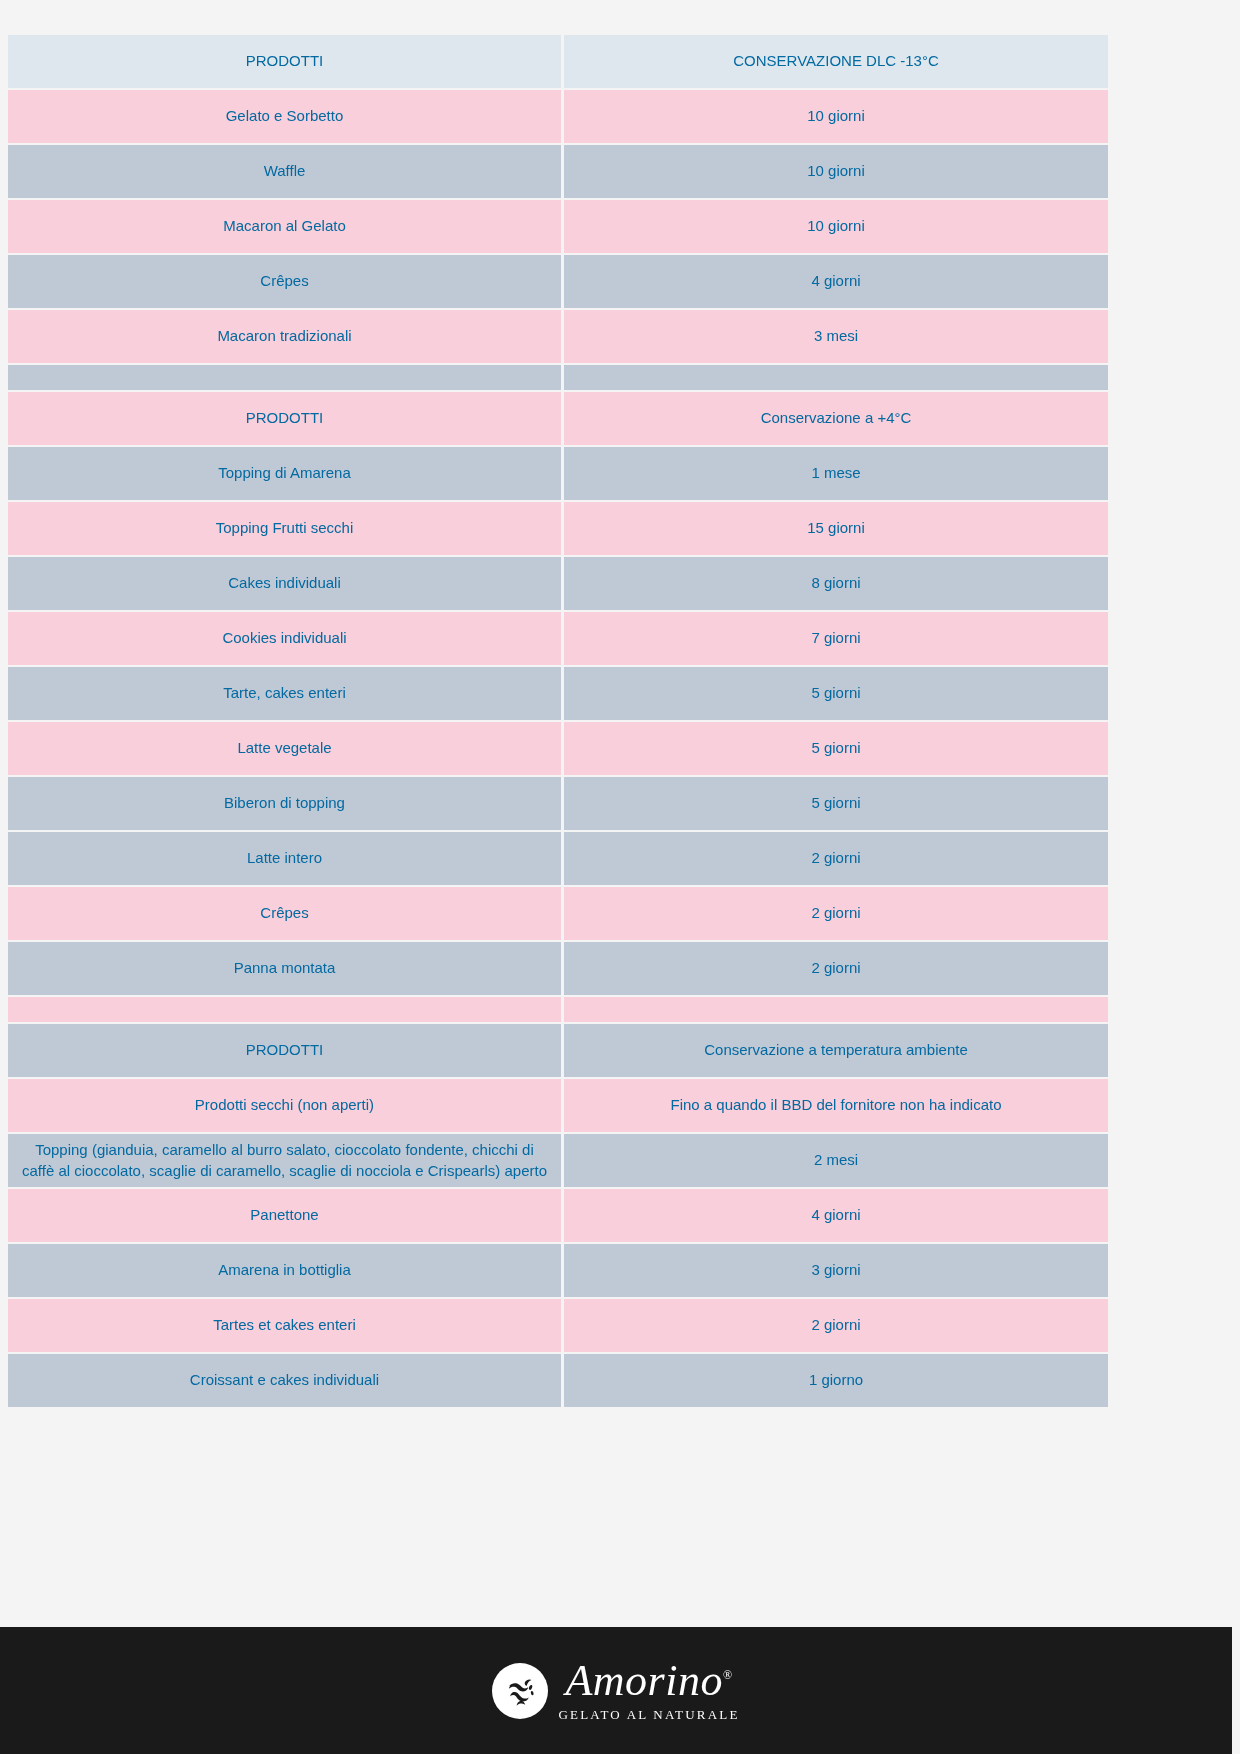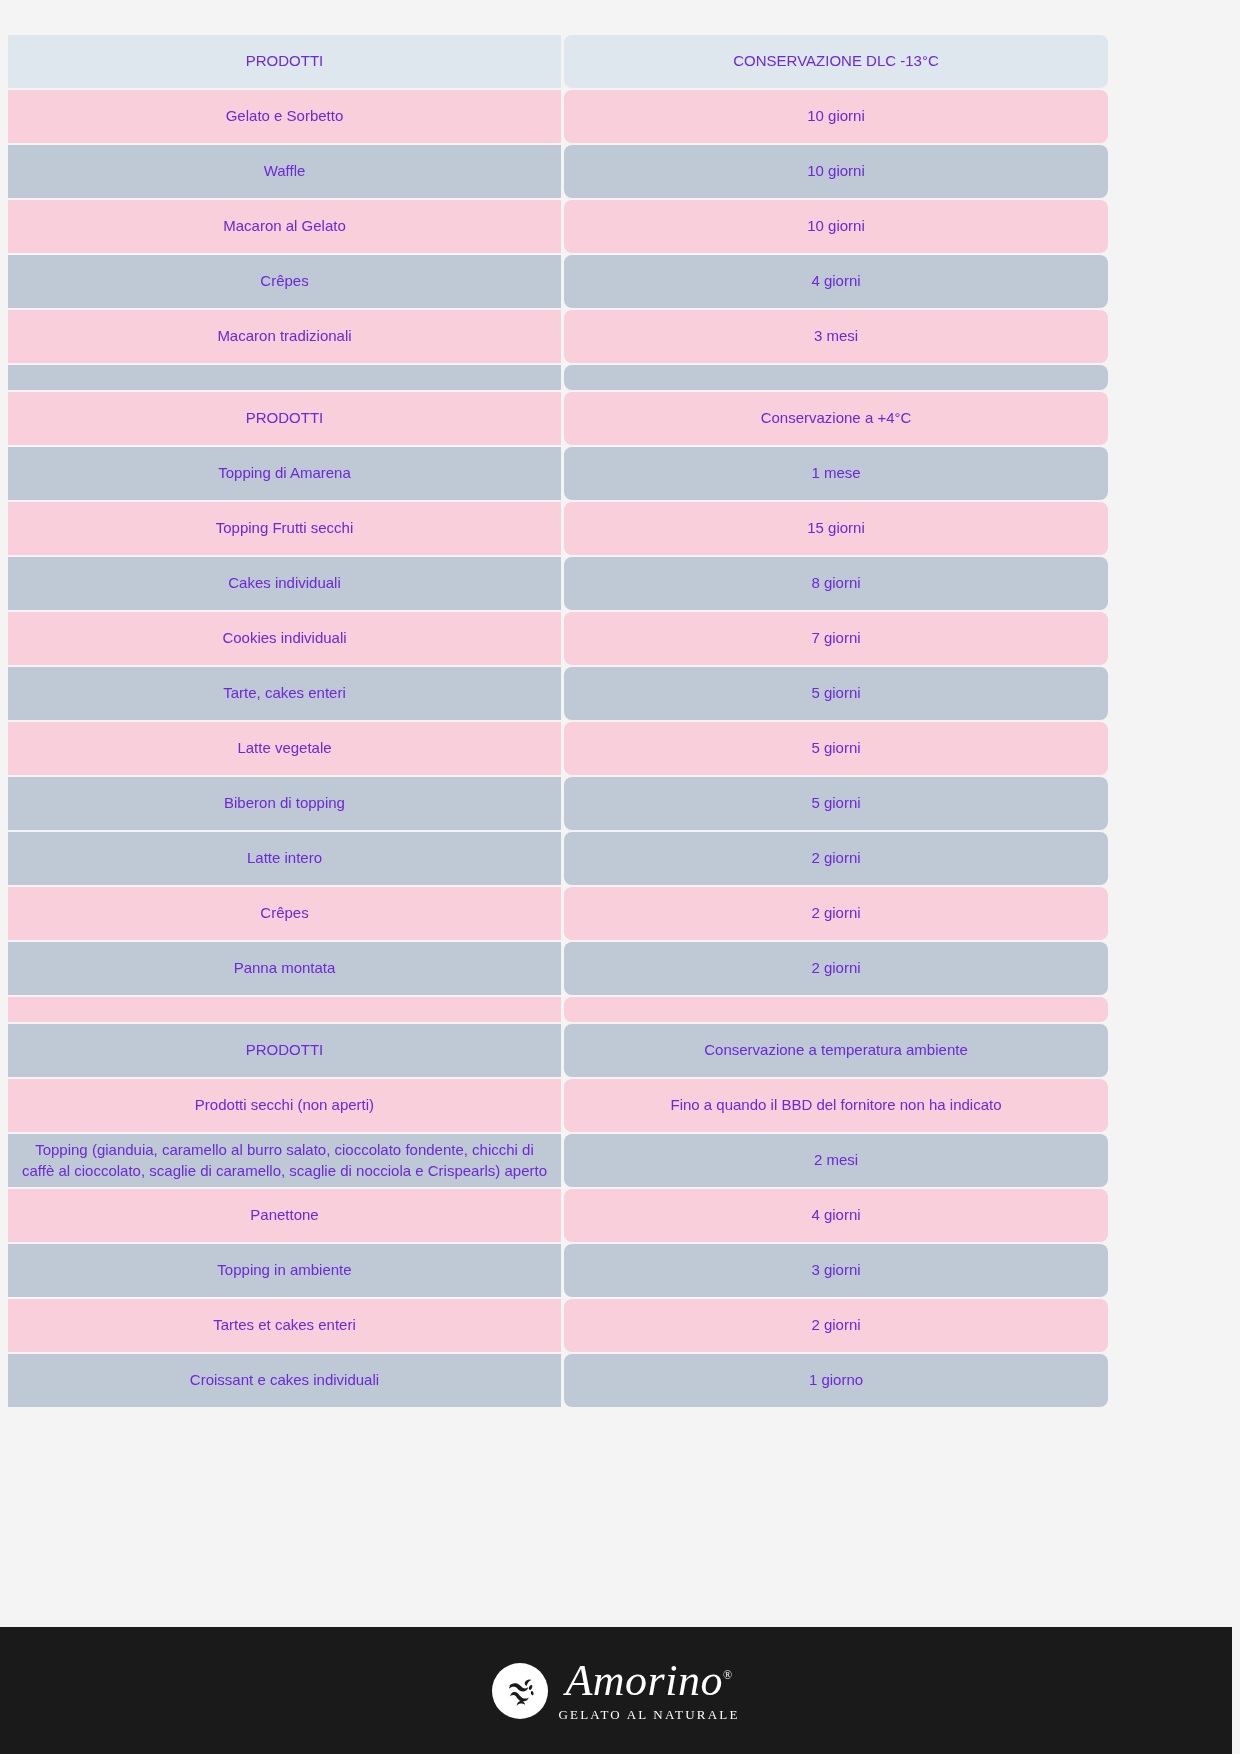--- a/index.html
+++ b/index.html
@@ -26,27 +26,27 @@
     width: 1100px;
     border-collapse: separate;
     border-spacing: 0 2px;
     table-layout: fixed;
   }
   table.dlc td {
     height: 53px;
     text-align: center;
     vertical-align: middle;
     font-size: 15px;
-    color: #6d28d9;
+    color: #0369a1;
     font-weight: 400;
     line-height: 1.35;
     padding: 6px 10px;
     border-right: 3px solid #f4f4f4;
   }
-  table.dlc td:last-child { border-right: none; border-radius: 8px; }
+  table.dlc td:last-child { border-right: none; }
   col.c1 { width: 556px; }
   col.c2 { width: 544px; }
 
   tr.blue  td { background: #bfc9d6; }
   tr.pink  td { background: #f8cfda; }
   tr.head  td { background: #dee7ee; }
   tr.spacer td { height: 25px; padding: 0; }
 
   td.tall { height: 66px; }
   td.wide-text { font-size: 14.5px; line-height: 1.45; }
@@ -203,21 +203,21 @@
         </tr>
         <tr class="blue">
           <td class="tall wide-text">Topping (gianduia, caramello al burro salato, cioccolato fondente, chicchi di caffè al cioccolato, scaglie di caramello, scaglie di nocciola e Crispearls) aperto</td>
           <td class="tall">2 mesi</td>
         </tr>
         <tr class="pink">
           <td>Panettone</td>
           <td>4 giorni</td>
         </tr>
         <tr class="blue">
-          <td>Topping in ambiente</td>
+          <td>Amarena in bottiglia</td>
           <td>3 giorni</td>
         </tr>
         <tr class="pink">
           <td>Tartes et cakes enteri</td>
           <td>2 giorni</td>
         </tr>
         <tr class="blue">
           <td>Croissant e cakes individuali</td>
           <td>1 giorno</td>
         </tr>

